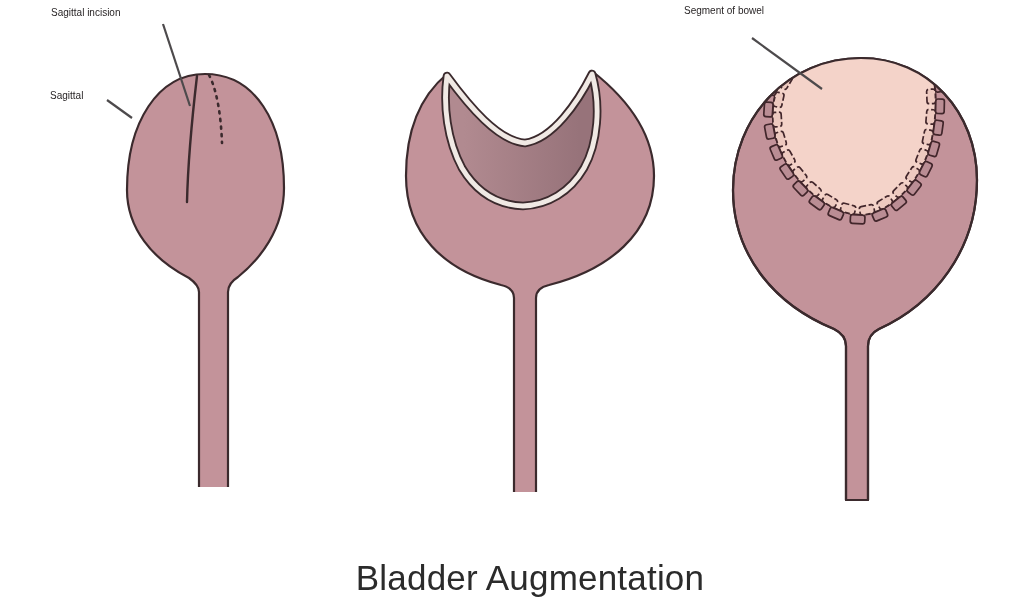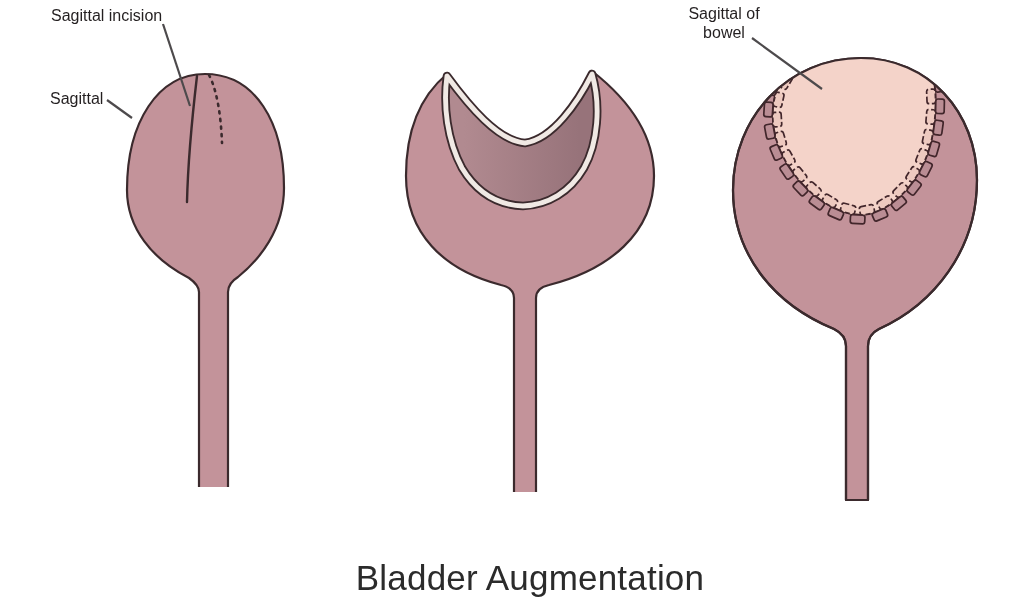--- a/index.html
+++ b/index.html
@@ -3,21 +3,21 @@
 <meta charset="utf-8">
 <style>
   html,body{margin:0;padding:0;}
   body{
     width:1024px;height:614px;position:relative;background:#ffffff;
     font-family:"Liberation Sans", sans-serif;overflow:hidden;
   }
   #scene{position:absolute;left:0;top:0;}
   .lbl{
     position:absolute;color:var(--label_text,#231f20);
-    font-size:16px;line-height:1.18;white-space:nowrap;
+    font-size:10px;line-height:1.18;white-space:nowrap;
   }
   .lbl.wrap{white-space:normal;text-align:center;}
   #segment-label{left:677px;top:5px;width:94px;}
   #sagittal-label{left:51px;top:7px;}
   #bladder-label{left:50px;top:90px;}
   #diagram-title{
     position:absolute;left:0;top:558px;width:1060px;text-align:center;
     font-size:35px;color:var(--title_text,#2b2b2b);letter-spacing:.2px;
   }
 </style>
@@ -134,14 +134,14 @@
           <rect x="-7.25" y="-4.3" width="14.5" height="8.6" rx="2.2" transform="translate(938.940230664519,84.61902598999058) rotate(-98.05854961430802)" fill="#ba8d94" stroke="#42262b" stroke-width="1.7"></rect>
         </g>
     </g>
     <use xlink:href="#bulb3-path" href="#bulb3-path" fill="none" stroke-width="2.2" stroke-linejoin="round" stroke="#3b2a2d"></use>
     <line x1="752" y1="38" x2="822" y2="89" stroke-width="2.2" stroke="#4d4a4c"></line>
   </g>
 </svg>
 
 <div class="lbl" id="sagittal-label">Sagittal incision</div>
 <div class="lbl" id="bladder-label">Sagittal</div>
-<div class="lbl wrap" id="segment-label">Sagittal of bowel</div>
+<div class="lbl wrap" id="segment-label">Segment of bowel</div>
 <div id="diagram-title">Bladder Augmentation</div>
 
 </body></html>

